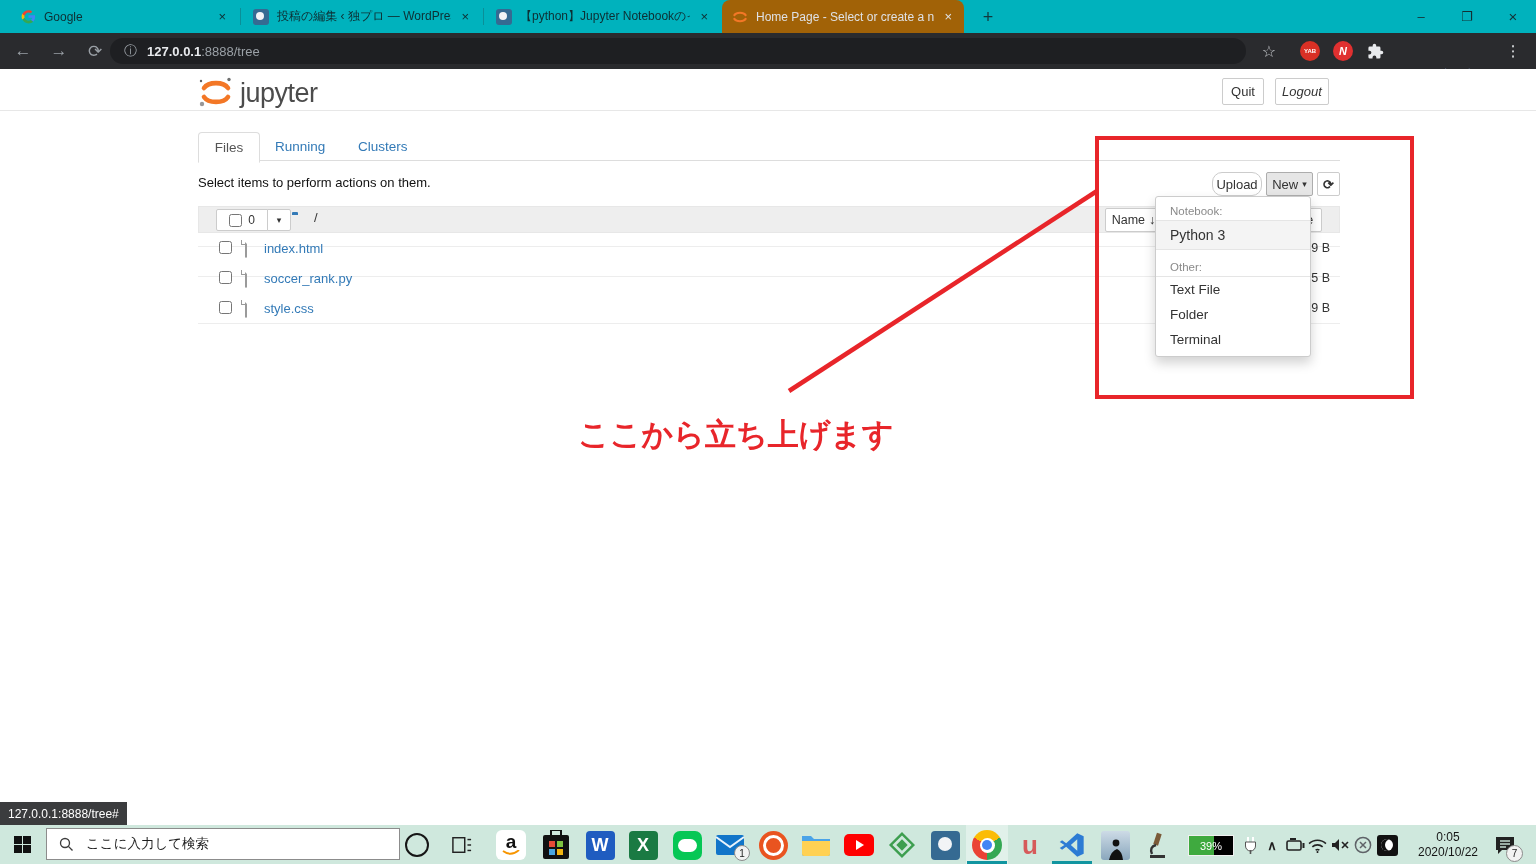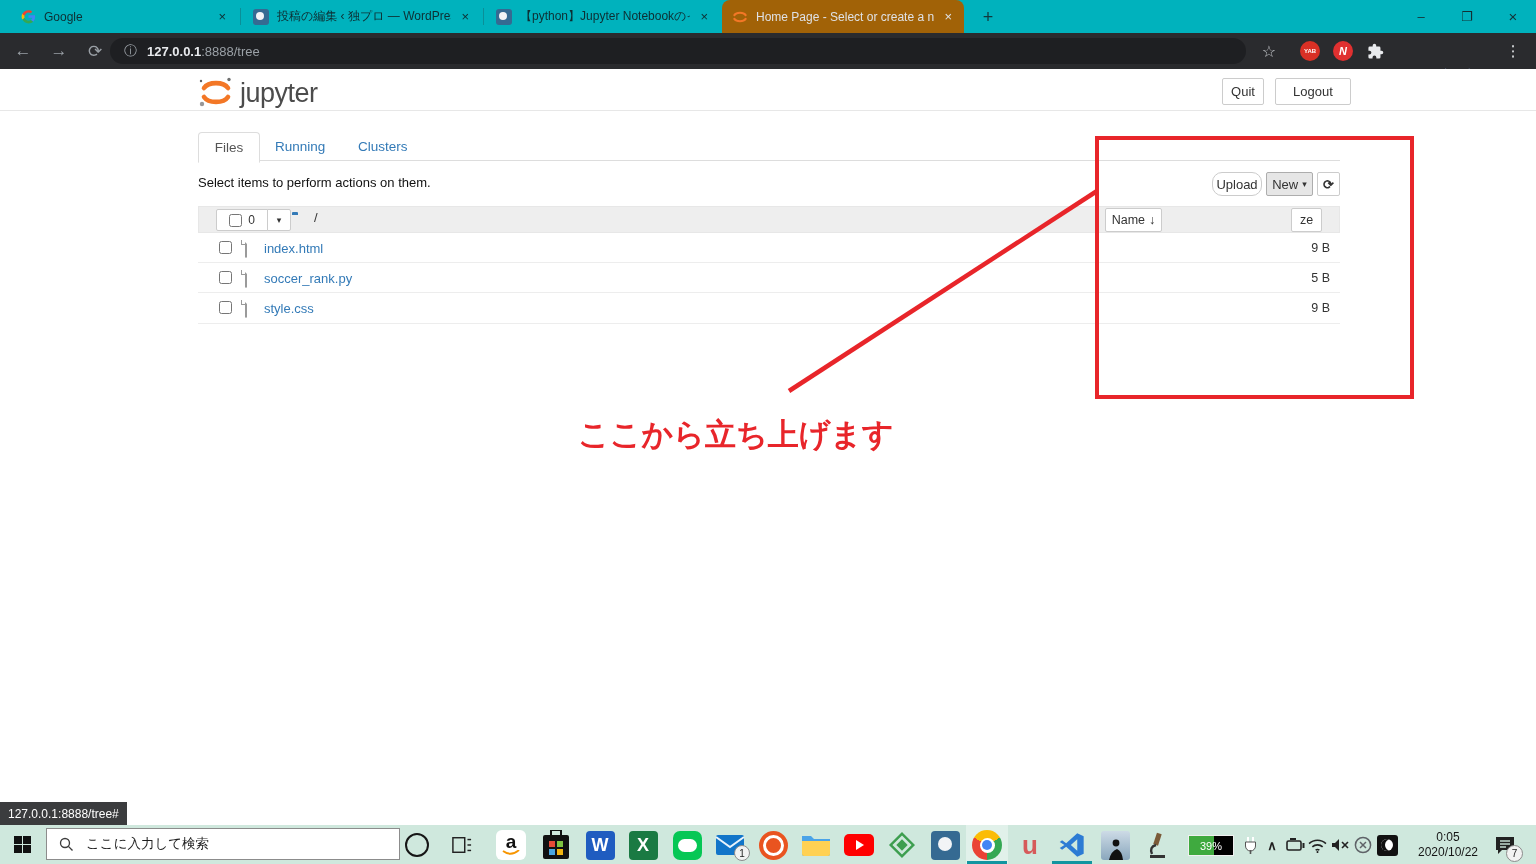--- a/index.html
+++ b/index.html
@@ -31,21 +31,21 @@
 
   
   #page{position:absolute;left:0;top:69px;width:1536px;height:734px;background:#fff;}
   .jbtn{background:#fff;border:1px solid #ccc;border-radius:2px;color:#333;font-size:13px;display:flex;align-items:center;justify-content:center;box-sizing:border-box;}
   #brandtext{font-size:27px;color:#4c4c4c;letter-spacing:-0.5px;}
   #hdrline{position:absolute;left:0;top:41px;width:1536px;border-bottom:1px solid #e7e7e7;}
   .navtab-link{font-size:13.5px;color:#337ab7;}
   #files-tab{border:1px solid #ddd;border-bottom:1px solid #fff;border-radius:4px 4px 0 0;color:#555;background:#fff;font-size:13.5px;display:flex;align-items:center;justify-content:center;z-index:2;}
   #navline{position:absolute;left:198px;top:91px;width:1142px;border-bottom:1px solid #ddd;}
   #listhead{position:absolute;left:198px;top:137px;width:1142px;height:27px;background:#eee;border:1px solid #e7e7e7;box-sizing:border-box;}
-  .frow{position:absolute;left:198px;width:1142px;height:30px;border-bottom:1px solid #ededed;box-sizing:border-box;}
+  .frow{position:absolute;left:198px;width:1142px;height:14px;border-bottom:1px solid #ededed;box-sizing:border-box;}
   .flink{font-size:13px;color:#337ab7;}
   .fsize{font-size:12.5px;color:#333;}
   .docicon{width:12px;height:15px;border:1px solid #9a9a9a;border-radius:1px;position:relative;background:#fff;}
   .docicon::after{content:"";position:absolute;right:-1px;top:-1px;width:0;height:0;border-style:solid;border-width:0 5px 5px 0;border-color:transparent #fff transparent transparent;box-shadow:-1px 1px 0 #9a9a9a;}
   .foldericon{width:14px;height:10px;background:#337ab7;border-radius:1px;position:relative;}
   .foldericon::before{content:"";position:absolute;left:0;top:-3px;width:6px;height:3px;background:#337ab7;border-radius:1px 1px 0 0;}
 
   
   #newmenu{position:absolute;left:1155px;top:196px;width:156px;background:#fff;border:1px solid #ccc;border-radius:3px;box-shadow:0 6px 12px rgba(0,0,0,.18);z-index:5;padding:4px 0;box-sizing:border-box;}
   .mhead{font-size:11.5px;color:#8a8a8a;padding:4px 14px 3px;border-bottom:1px solid #e5e5e5;}
@@ -145,21 +145,21 @@
       <svg width="36" height="33" viewBox="0 0 36 33">
         <path d="M6 21 a13 8 0 0 0 24 0" fill="none" stroke="#f37726" stroke-width="4.6" stroke-linecap="round"></path>
         <path d="M30 12 a13 8 0 0 0 -24 0" fill="none" stroke="#f37726" stroke-width="4.6" stroke-linecap="round"></path>
         <circle cx="4" cy="28" r="2.2" fill="#989798"></circle>
           <circle cx="31" cy="3.5" r="1.7" fill="#6f7070"></circle>
           <circle cx="3" cy="5" r="1.2" fill="#615f5f"></circle>
       </svg>
       <span id="brandtext">jupyter</span>
     </div>
     <div class="jbtn abs" style="left:1222px;top:9px;width:42px;height:27px;">Quit</div>
-    <div class="jbtn abs" style="left:1275px;top:9px;width:76px;height:27px;">Logout</div>
+    <div class="jbtn abs" style="left:1275px;top:9px;width:54px;height:27px;font-style:italic;">Logout</div>
     <div id="hdrline"></div>
 
     <div id="files-tab" class="abs" style="left:198px;top:63px;width:60px;height:29px;">Files</div>
     <div class="navtab-link abs" style="left:275px;top:70px;">Running</div>
     <div class="navtab-link abs" style="left:358px;top:70px;">Clusters</div>
     <div id="navline"></div>
 
     <div class="abs" style="left:198px;top:106px;font-size:13px;color:#111;">Select items to perform actions on them.</div>
     <div class="jbtn abs" style="left:1212px;top:103px;width:50px;height:24px;border-radius:10px;">Upload</div>
     <div class="jbtn abs" style="left:1266px;top:103px;width:47px;height:24px;background:#e6e6e6;border-color:#adadad;gap:4px;">
@@ -196,20 +196,29 @@
       <span class="flink abs" style="left:66px;top:8px;">soccer_rank.py</span>
       <span class="fsize abs" style="left:1092px;top:8px;width:40px;text-align:right;">5 B</span>
     </div>
     <div class="frow" style="top:224px;height:31px;">
       <input type="checkbox" class="abs" style="left: 21px; top: 8px; margin: 0px;">
       <span class="docicon abs" style="left:47px;top:7px;"></span>
       <span class="flink abs" style="left:66px;top:8px;">style.css</span>
       <span class="fsize abs" style="left:1092px;top:8px;width:40px;text-align:right;">9 B</span>
     </div>
 
+    <div id="newmenu" style="top:127px;">
+      <div class="mhead">Notebook:</div>
+      <div class="mitem hl">Python 3</div>
+      <div class="mgap"></div>
+      <div class="mhead">Other:</div>
+      <div class="mitem">Text File</div>
+      <div class="mitem">Folder</div>
+      <div class="mitem">Terminal</div>
+    </div>
   </div>
 
   <div id="redbox"></div>
   <svg id="redline" width="1536" height="864" style="pointer-events:none;">
     <line x1="1097" y1="191" x2="789" y2="391" stroke="#e8252a" stroke-width="4.5"></line>
   </svg>
   <div id="redtext">ここから立ち上げます</div>
 
   <div id="statustip">127.0.0.1:8888/tree#</div>
 

